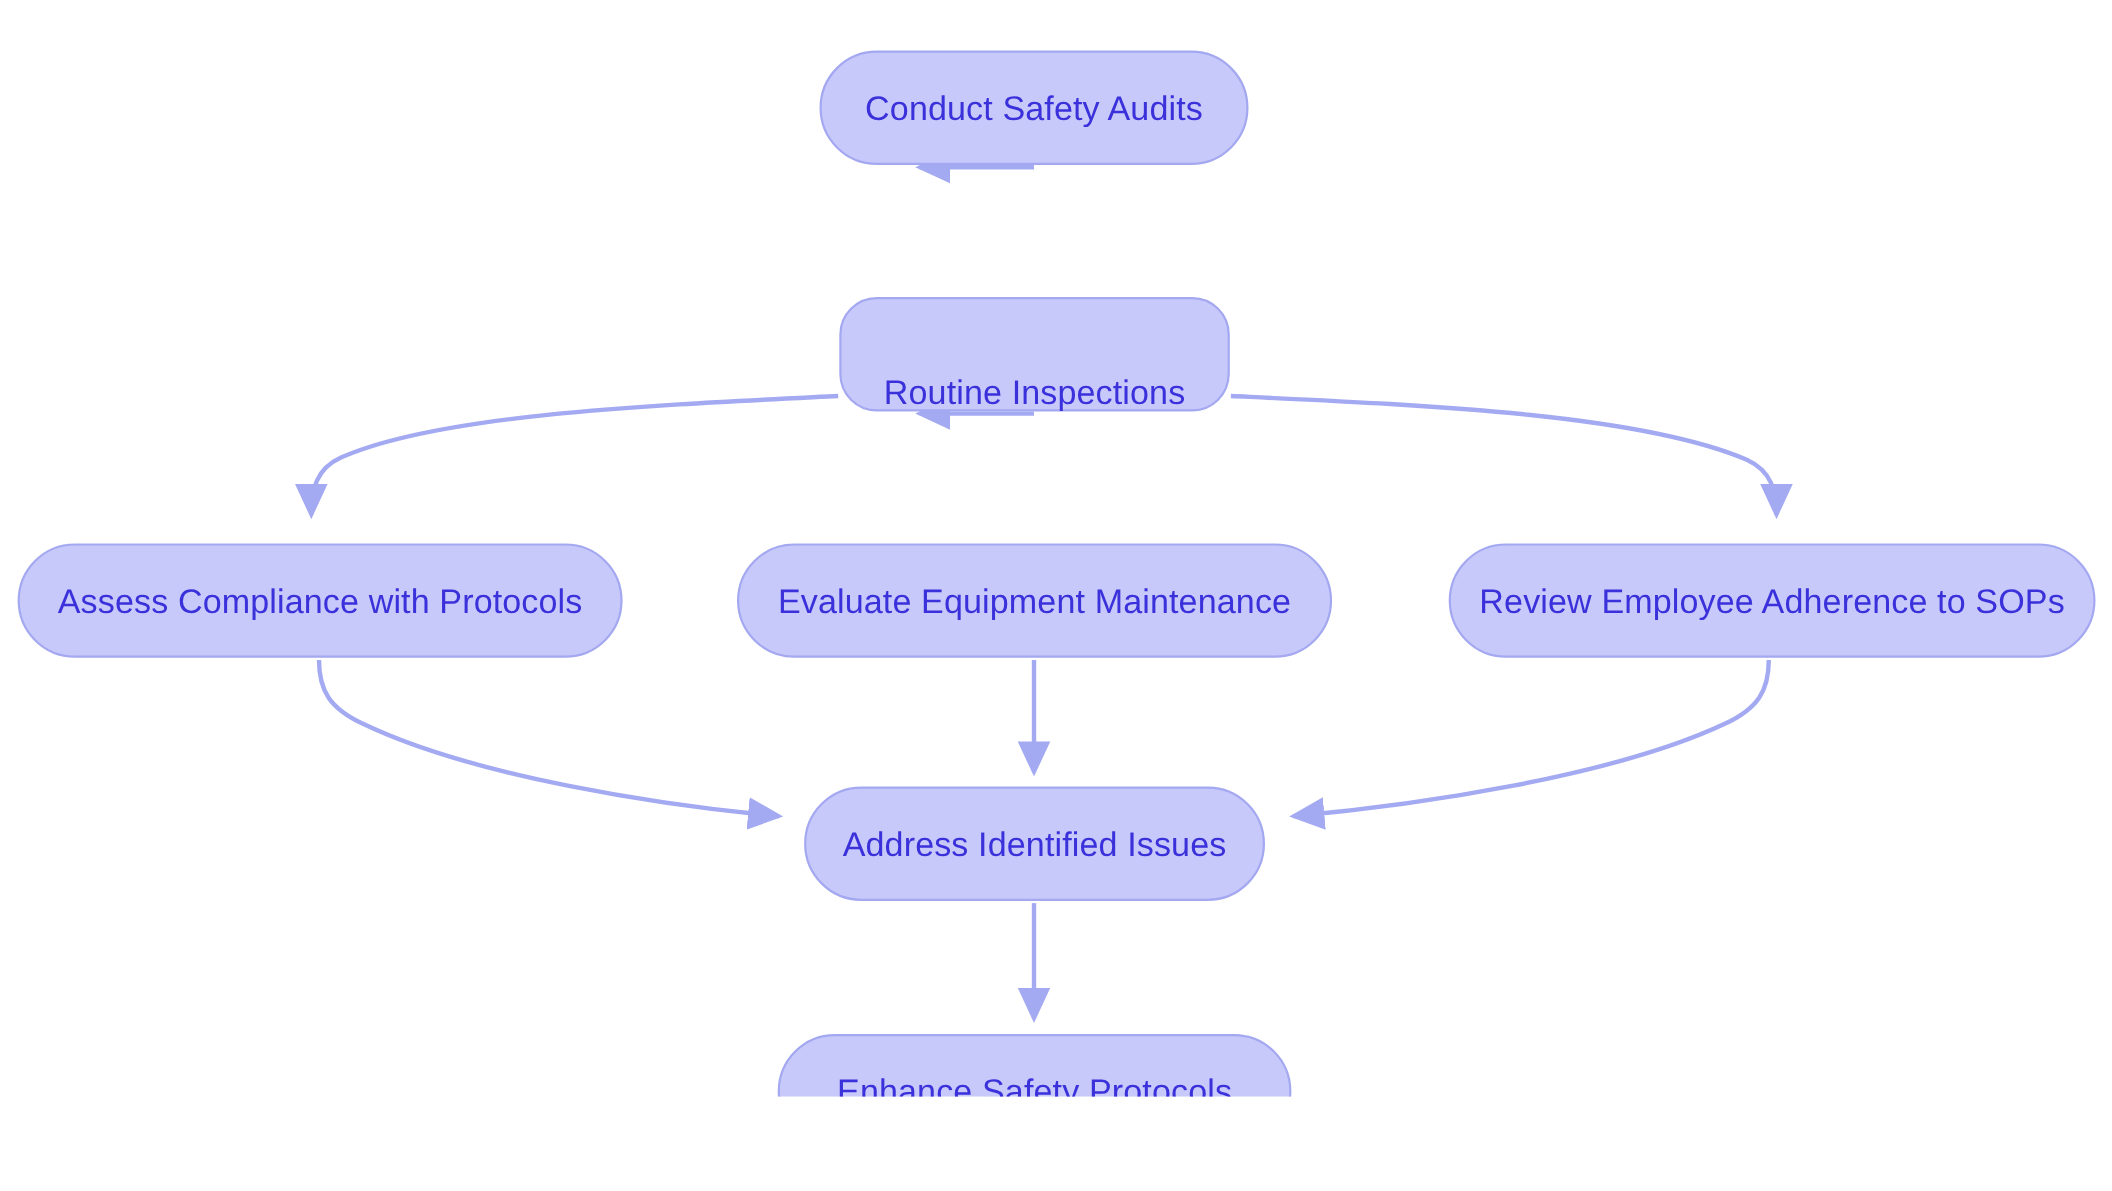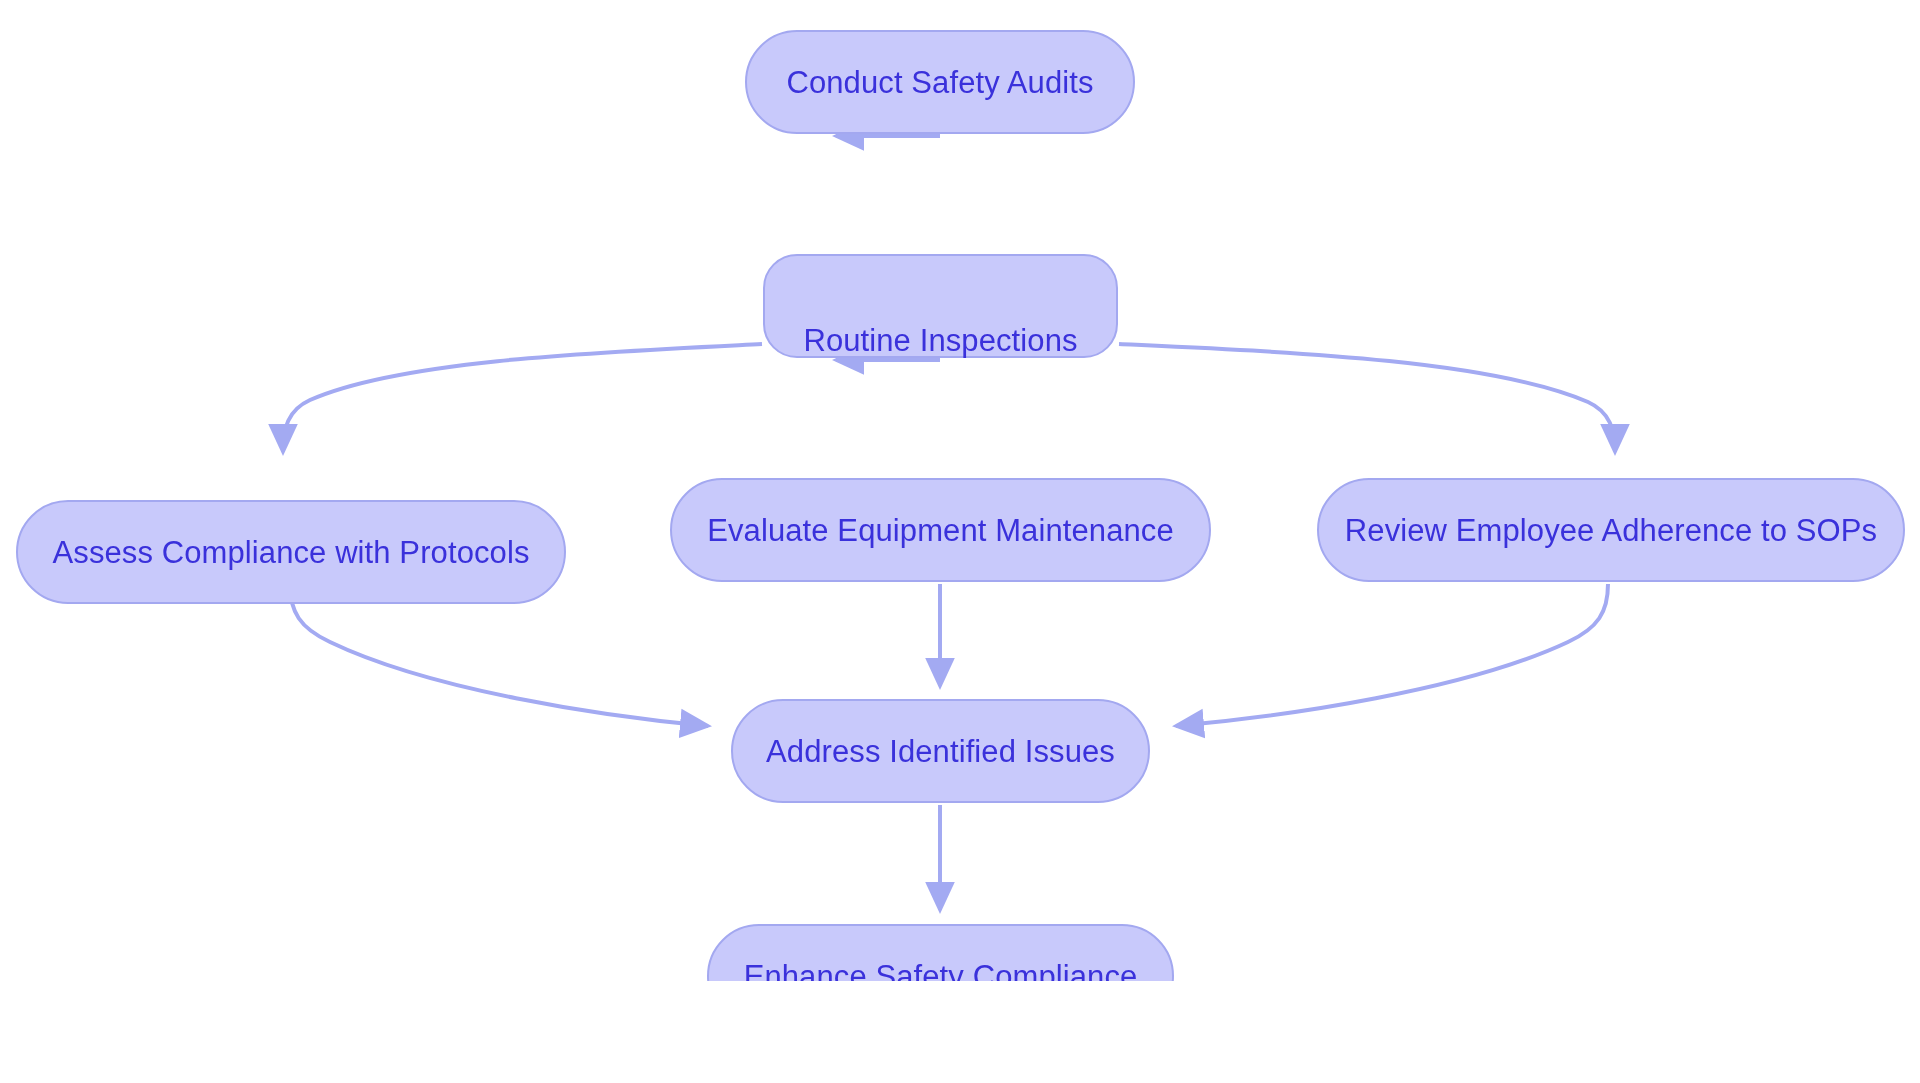--- a/index.html
+++ b/index.html
@@ -10,20 +10,21 @@
   }
   body {
     font-family: "Liberation Sans", sans-serif;
   }
   #canvas {
     position: relative;
     width: 1920px;
     height: 981px;
     background: #ffffff;
     overflow: hidden;
+    margin-top: 16px;
   }
   #edge-layer {
     position: absolute;
     left: 0;
     top: 0;
     width: 1920px;
     height: 1083px;
     pointer-events: none;
   }
   .node {
@@ -41,21 +42,21 @@
     color: #3a31db;
     font-family: "Liberation Sans", sans-serif;
     font-size: 31px;
     font-weight: 400;
     line-height: 1;
     letter-spacing: 0.1px;
     white-space: nowrap;
   }
   .n-conduct      { left: 745px;  top: 30px;  width: 390px; height: 104px; }
   .n-routine      { left: 763px;  top: 254px; width: 355px; height: 104px; border-radius: 34px; align-items: flex-end; }
-  .n-assess       { left: 16px;   top: 500px; width: 550px; height: 104px; }
+  .n-assess       { left: 16px;   top: 478px; width: 550px; height: 104px; }
   .n-evaluate     { left: 670px;  top: 478px; width: 541px; height: 104px; }
   .n-review       { left: 1317px; top: 478px; width: 588px; height: 104px; }
   .n-address      { left: 731px;  top: 699px; width: 419px; height: 104px; }
   .n-enhance      { left: 707px;  top: 924px; width: 467px; height: 104px; }
 </style>
 </head>
 <body>
 
 <div id="canvas">
 
@@ -107,16 +108,16 @@
 
   <div class="node n-evaluate">
     <span class="node-label">Evaluate Equipment Maintenance</span>
   </div>
 
   <div class="node n-address">
     <span class="node-label">Address Identified Issues</span>
   </div>
 
   <div class="node n-enhance">
-    <span class="node-label">Enhance Safety Compliance</span>
+    <span class="node-label">Enhance Safety Protocols</span>
   </div>
 
 </div>
 
 </body></html>

